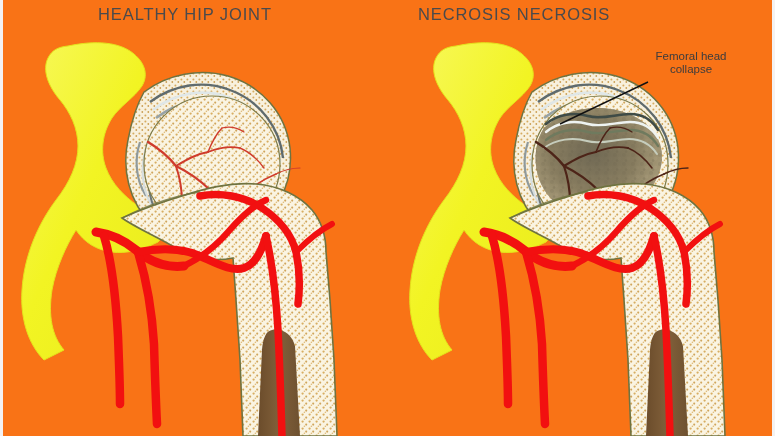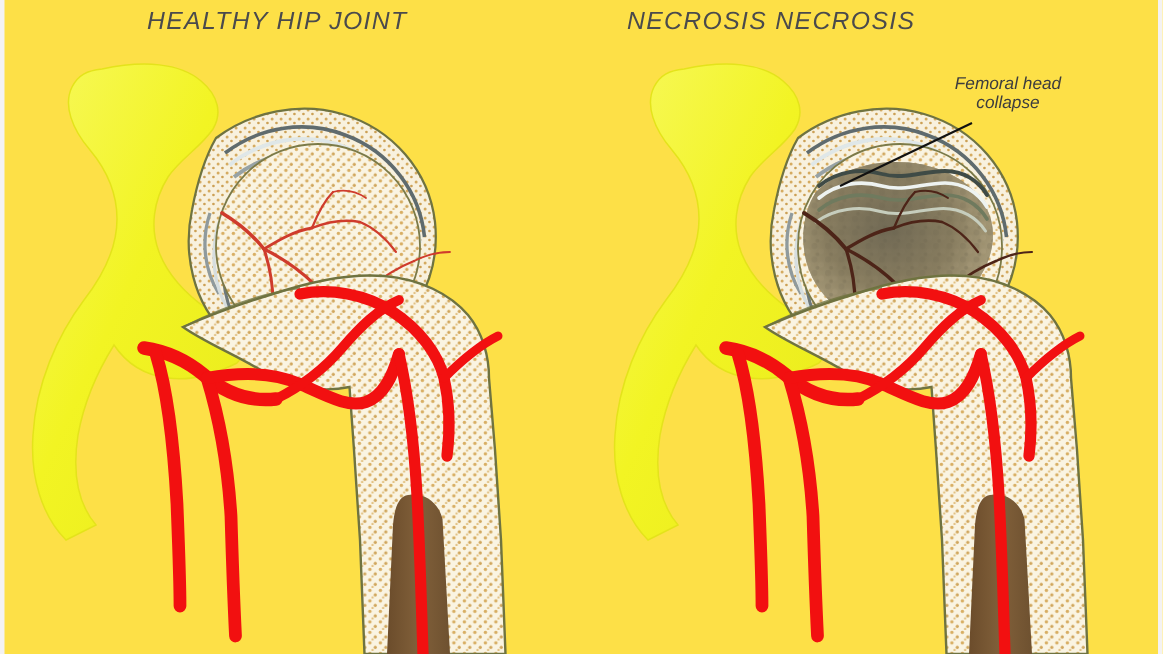--- a/index.html
+++ b/index.html
@@ -1,34 +1,34 @@
 <!DOCTYPE html>
 <html><head>
 <meta charset="utf-8">
 <style>
   html,body{margin:0;padding:0;background:#ffffff;}
   body{width:775px;height:436px;overflow:hidden;font-family:"Liberation Sans",sans-serif;}
-  #stage{position:relative;width:775px;height:436px;background:#fde047;overflow:hidden;font-style:italic;}
+  #stage{position:relative;width:775px;height:436px;background:#f97316;overflow:hidden;}
   .edge-l,.edge-r{position:absolute;top:0;width:3px;height:436px;background:#f4f2f2;}
   .edge-l{left:0}.edge-r{right:0}
   .panel-title{
     position:absolute;top:5px;
     font-family:"Liberation Sans",sans-serif;
     font-size:16.5px;letter-spacing:0.9px;color:#4a4a4c;
     font-weight:400;white-space:nowrap;
   }
   #title-left{left:98px;}
   #title-right{left:418px;}
   .annot{
     position:absolute;
     font-family:"Liberation Sans",sans-serif;
     font-size:11.5px;color:#3c3c3e;line-height:13px;
     text-align:center;white-space:pre-line;
   }
-  #annot-femoral{left:622px;top:50px;width:100px;}
+  #annot-femoral{left:641px;top:50px;width:100px;}
   svg.fig{position:absolute;left:0;top:0;}
 </style>
 </head>
 <body>
 
 <div id="stage">
 
   <div class="edge-l"></div>
   <div class="edge-r"></div>
 

